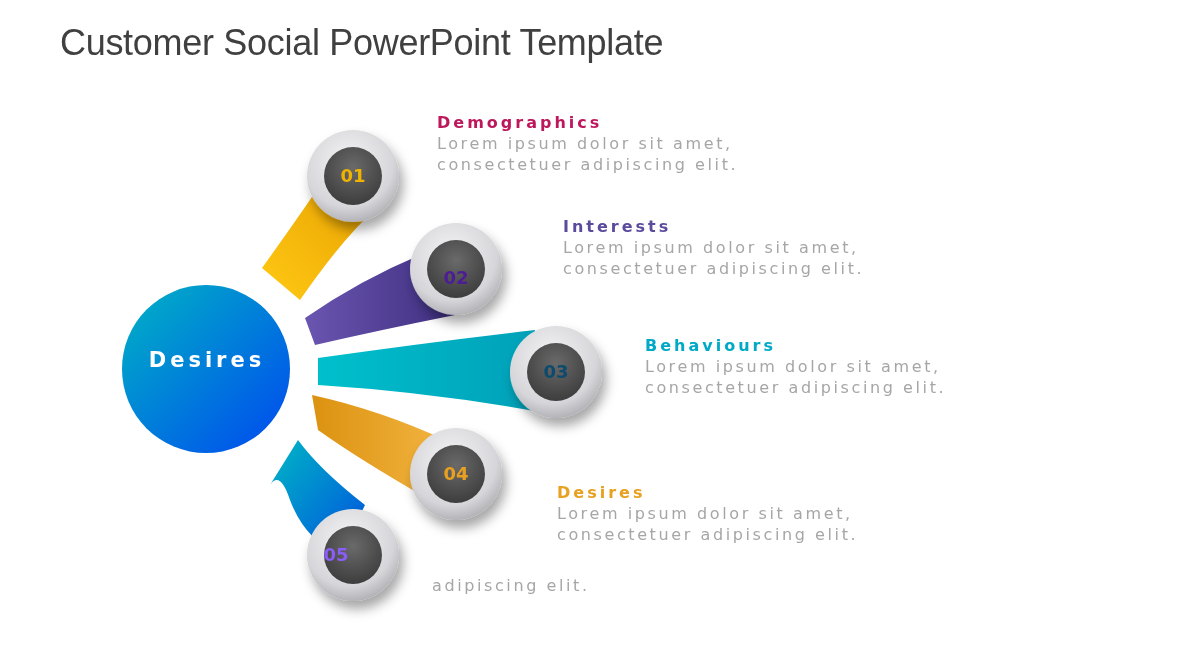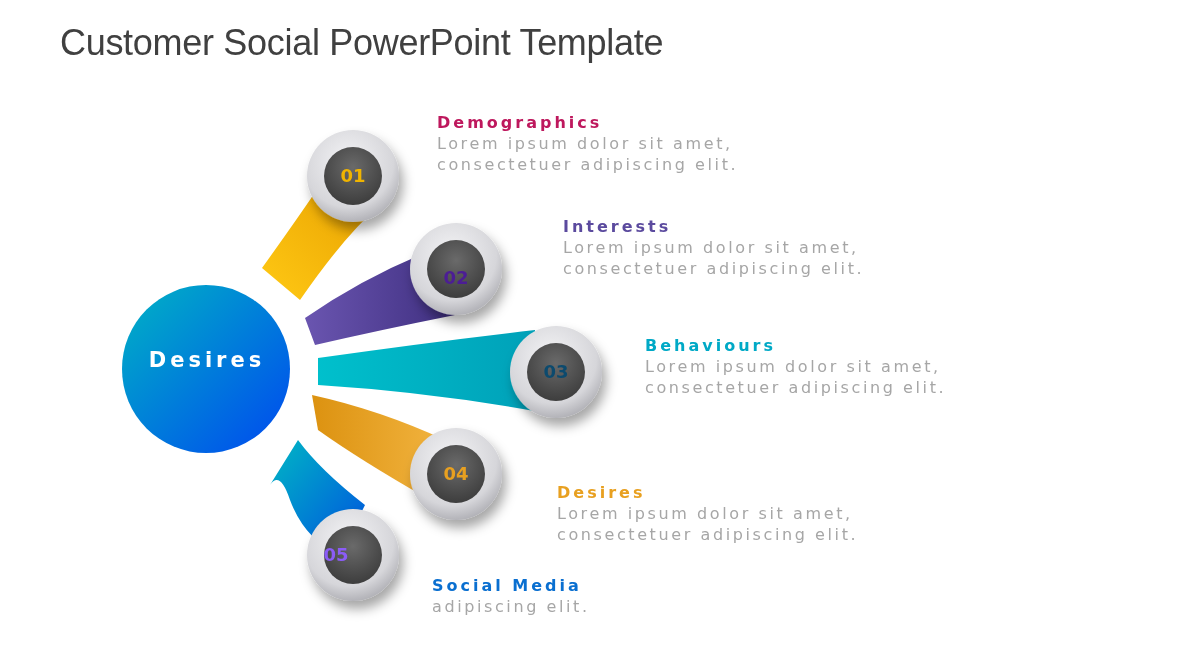--- a/index.html
+++ b/index.html
@@ -107,15 +107,14 @@
   <div class="body">consectetuer adipiscing elit.</div>
 </div>
 
 <div class="item" style="left:557px;top:462px;margin-top:20px;">
   <div class="head" style="color:#e8a020;">Desires</div>
   <div class="body">Lorem ipsum dolor sit amet,</div>
   <div class="body">consectetuer adipiscing elit.</div>
 </div>
 
 <div class="item" style="left:432px;top:575px;">
-  <div class="head" style="color:#0a6fd0;">Social Media</div>
   <div class="body">adipiscing elit.</div>
 </div>
 
 </body></html>

